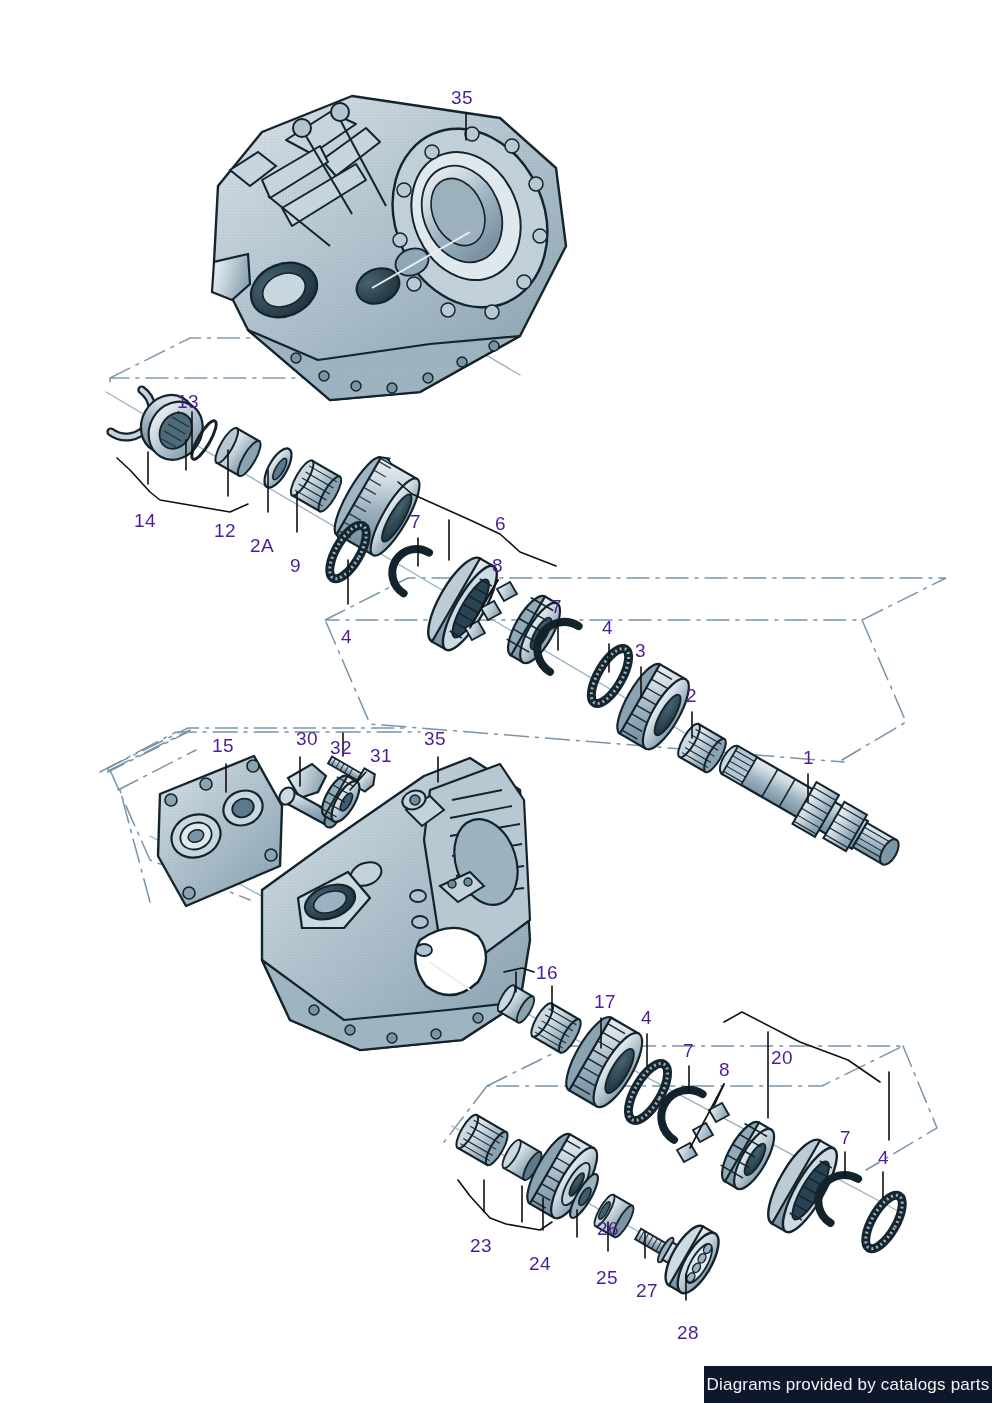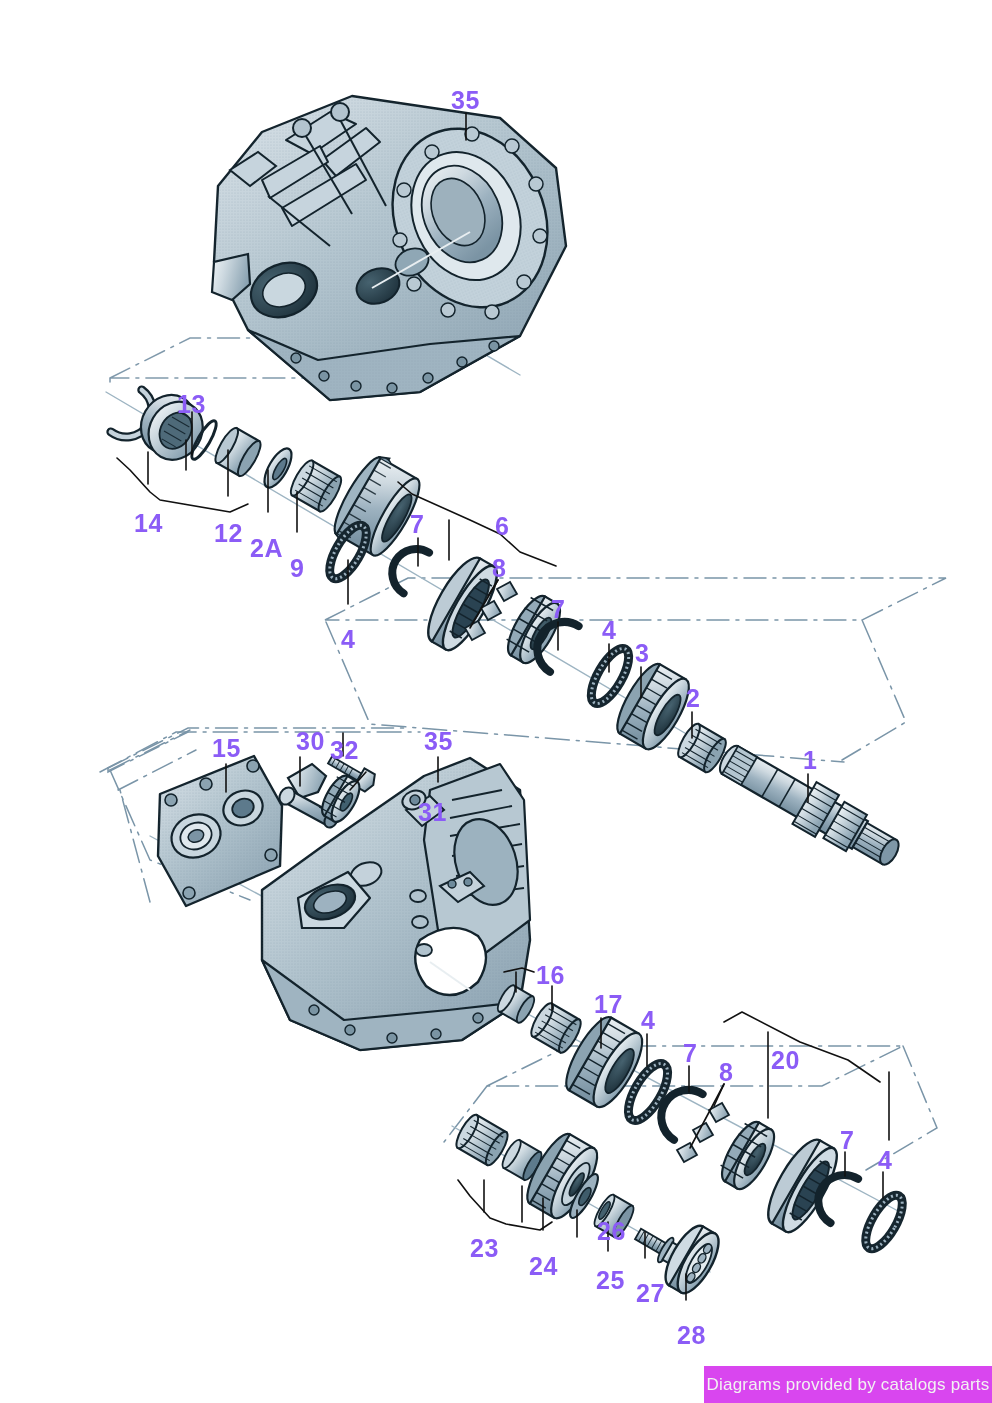--- a/index.html
+++ b/index.html
@@ -6,35 +6,34 @@
   body{
     width:992px;height:1403px;position:relative;overflow:hidden;
     font-family:"Liberation Sans", sans-serif;
   }
   #stage{position:absolute;inset:0;width:992px;height:1403px;background:#fff;}
   svg#diagram{position:absolute;left:0;top:0;width:992px;height:1403px;display:block;}
 
   .callout{
     position:absolute;
     font-family:"Liberation Sans", sans-serif;
-    font-size:25px;
+    font-size:19px;
     line-height:1;
-    color:#8b5cf6;
+    color:#4c1d95;
     letter-spacing:0.5px;
     white-space:nowrap;
     user-select:none;
-    font-weight:bold;
   }
 
   
   #watermark{
     position:absolute;
     left:704px;top:1366px;
     width:288px;height:37px;
-    background:#d946ef;
+    background:#0f172a;
     display:flex;align-items:center;justify-content:center;
   }
   #watermark span{
     color:#f2f2f2;
     font-family:"Liberation Sans", sans-serif;
     font-size:17px;
     letter-spacing:0.2px;
     white-space:nowrap;
   }
 </style>
@@ -758,21 +757,21 @@
   <div class="callout" style="left:495px;top:514px;">6</div>
   <div class="callout" style="left:492px;top:556px;">8</div>
   <div class="callout" style="left:551px;top:597px;">7</div>
   <div class="callout" style="left:602px;top:618px;">4</div>
   <div class="callout" style="left:635px;top:641px;">3</div>
   <div class="callout" style="left:686px;top:686px;">2</div>
   <div class="callout" style="left:803px;top:748px;">1</div>
   <div class="callout" style="left:212px;top:736px;">15</div>
   <div class="callout" style="left:287px;top:729px;margin-left:9px;">30</div>
   <div class="callout" style="left:330px;top:738px;">32</div>
-  <div class="callout" style="left:370px;top:800px;margin-left:48px;">31</div>
+  <div class="callout" style="left:370px;top:746px;">31</div>
   <div class="callout" style="left:424px;top:729px;">35</div>
   <div class="callout" style="left:536px;top:963px;">16</div>
   <div class="callout" style="left:594px;top:992px;">17</div>
   <div class="callout" style="left:641px;top:1008px;">4</div>
   <div class="callout" style="left:683px;top:1041px;">7</div>
   <div class="callout" style="left:719px;top:1060px;">8</div>
   <div class="callout" style="left:771px;top:1048px;">20</div>
   <div class="callout" style="left:840px;top:1128px;">7</div>
   <div class="callout" style="left:878px;top:1148px;">4</div>
   <div class="callout" style="left:470px;top:1236px;">23</div>

